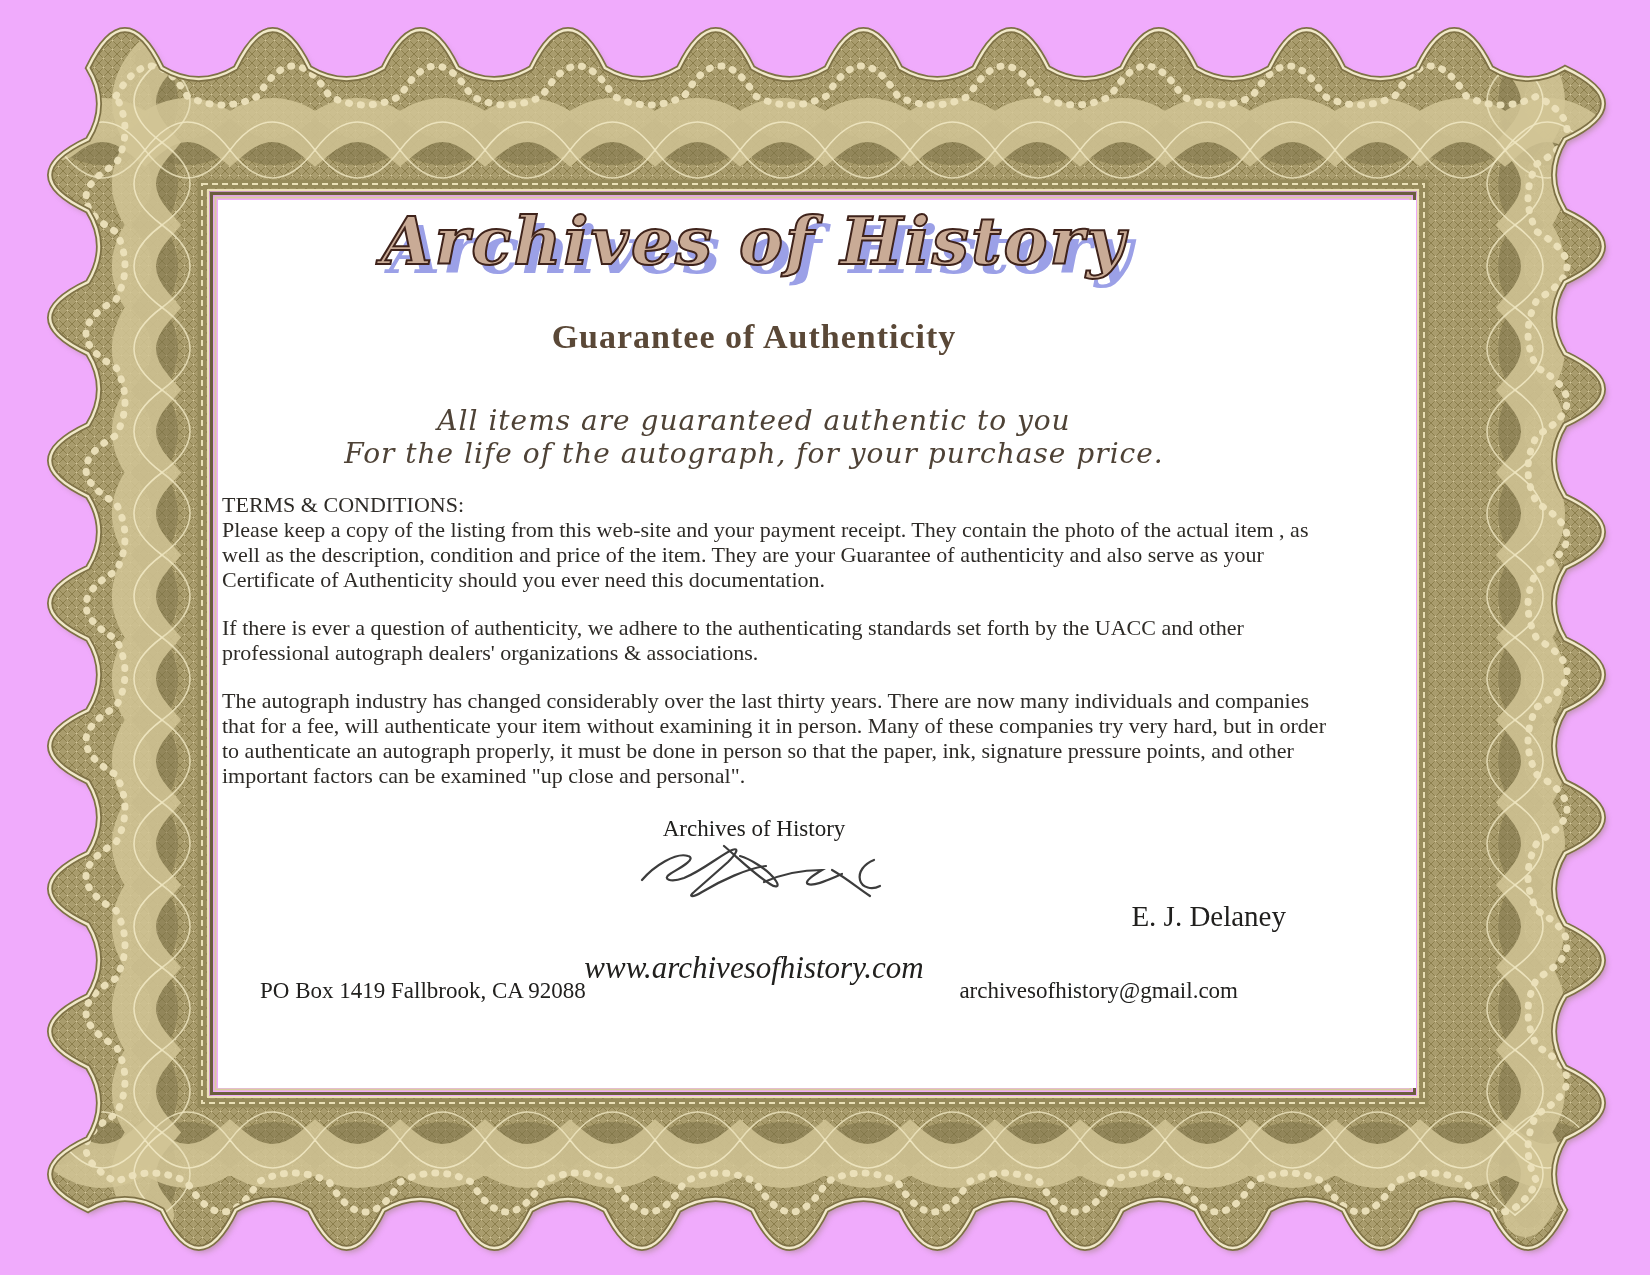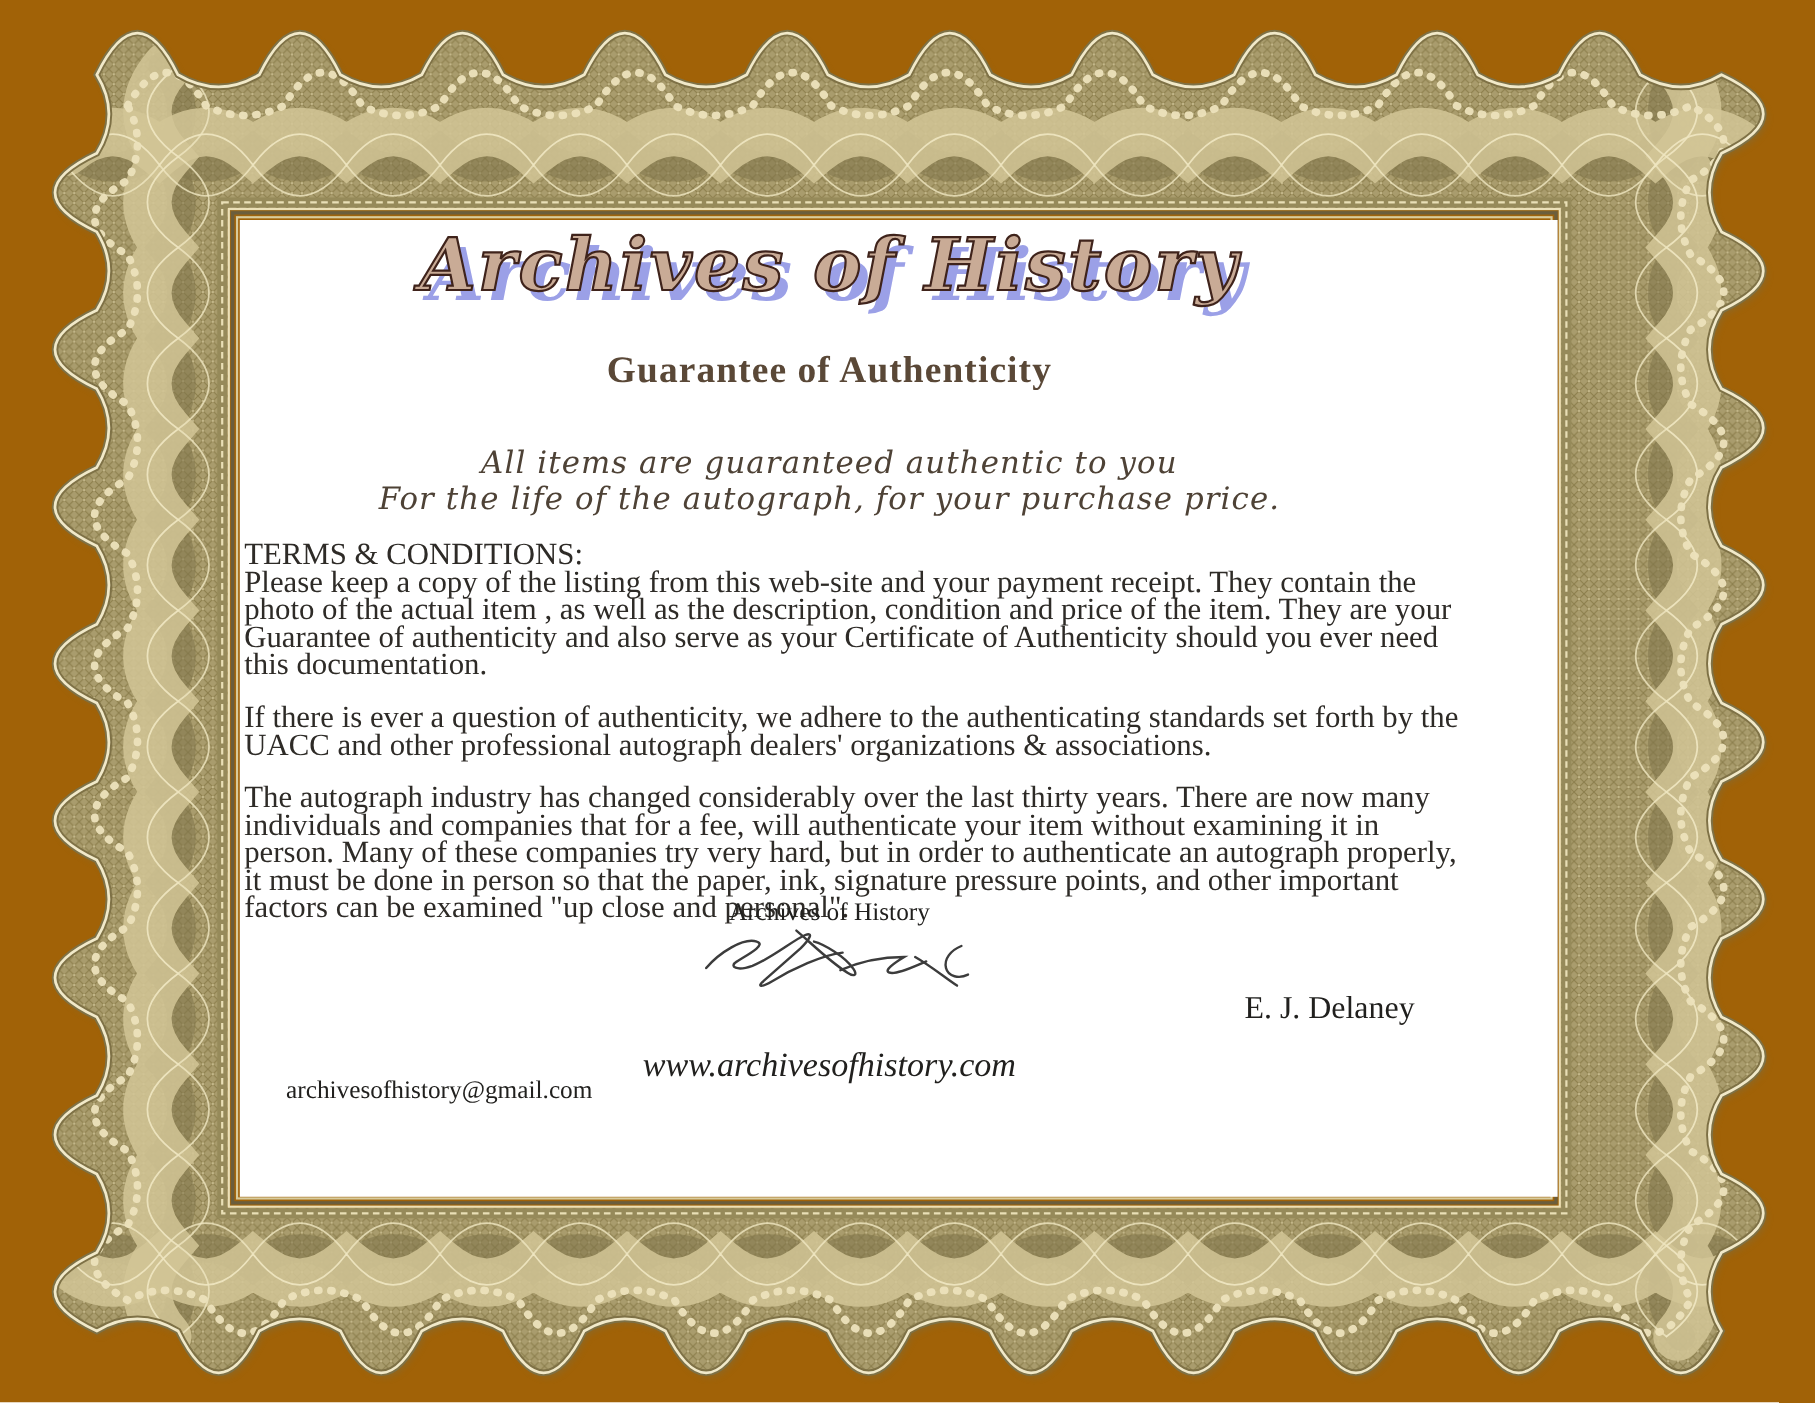--- a/index.html
+++ b/index.html
@@ -1,16 +1,16 @@
 <!DOCTYPE html>
 <html><head>
 <meta charset="utf-8">
 <style>
   html,body{margin:0;padding:0;background:#ffffff;}
-  #canvas{position:relative;width:1650px;height:1275px;overflow:hidden;background:#a16207;
+  #canvas{position:relative;width:1650px;height:1275px;overflow:hidden;background:#f0abfc;
           font-family:"Liberation Serif",serif;}
   #border-svg{position:absolute;left:0;top:0;width:1650px;height:1275px;}
   #content{position:absolute;left:218px;top:200px;width:1198px;height:888px;background:#ffffff;}
   #text-col{position:absolute;left:4px;top:0;width:1128px;height:888px;}
 
   .brand-title{
     position:absolute;left:0;top:2px;width:100%;text-align:center;padding-right:64px;box-sizing:border-box;
     font-family:"DejaVu Serif",serif;font-style:italic;font-weight:bold;
     font-size:66px;letter-spacing:2px;color:#c9ab96;
     -webkit-text-stroke:2px #3f231b;
@@ -22,21 +22,21 @@
     font-family:"Liberation Serif",serif;font-weight:bold;
     font-size:34px;color:#5a4837;letter-spacing:1px;white-space:nowrap;
   }
   .subtitle{
     position:absolute;left:0;top:204px;width:100%;text-align:center;padding-right:64px;box-sizing:border-box;
     font-family:"DejaVu Serif",serif;font-style:italic;
     font-size:28px;line-height:33px;color:#4e4236;letter-spacing:1px;
   }
   .terms{
     position:absolute;left:0;top:292px;width:1128px;
-    font-size:28px;line-height:25px;color:#2e2b27;
+    font-size:22px;line-height:25px;color:#2e2b27;
   }
   .terms p{margin:0 16px 23px 0;}
   .terms .tc-head{margin:0;}
   .sig-org{position:absolute;left:0;top:616px;width:100%;text-align:center;padding-right:64px;box-sizing:border-box;
     font-size:23px;color:#21201e;}
   .sig-wrap{position:absolute;left:0;top:640px;width:100%;text-align:center;padding-right:50px;box-sizing:border-box;}
   .signer-name{position:absolute;left:0;top:700px;width:100%;text-align:right;padding-right:64px;box-sizing:border-box;
     font-size:29px;color:#21201e;}
   .website{position:absolute;left:0;top:750px;width:100%;text-align:center;padding-right:64px;box-sizing:border-box;
     font-size:31px;color:#21201e;font-style:italic;}
@@ -122,18 +122,19 @@
             <path d="M238,20 C228,24 222,32 224,40 C226,48 236,50 244,46"></path>
           </g>
         </svg>
       </div>
 
       <div class="signer-name">E. J. Delaney</div>
 
       <div class="website">www.archivesofhistory.com</div>
 
       <div class="bottom-row">
+        <span>PO Box 1419  Fallbrook, CA  92088</span>
         <span>archivesofhistory@gmail.com</span>
       </div>
 
     </div>
   </div>
 </div>
 
 </body></html>

